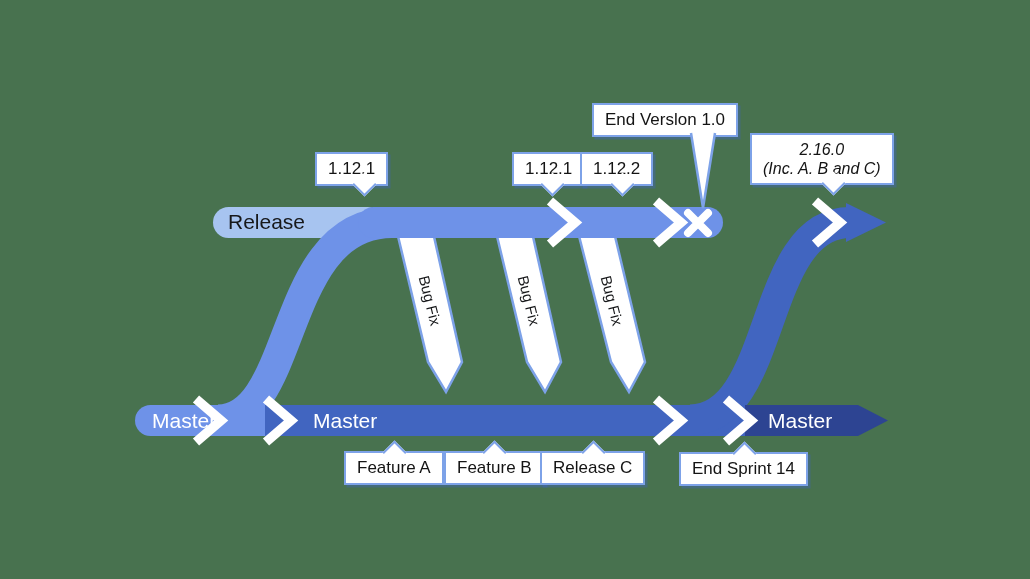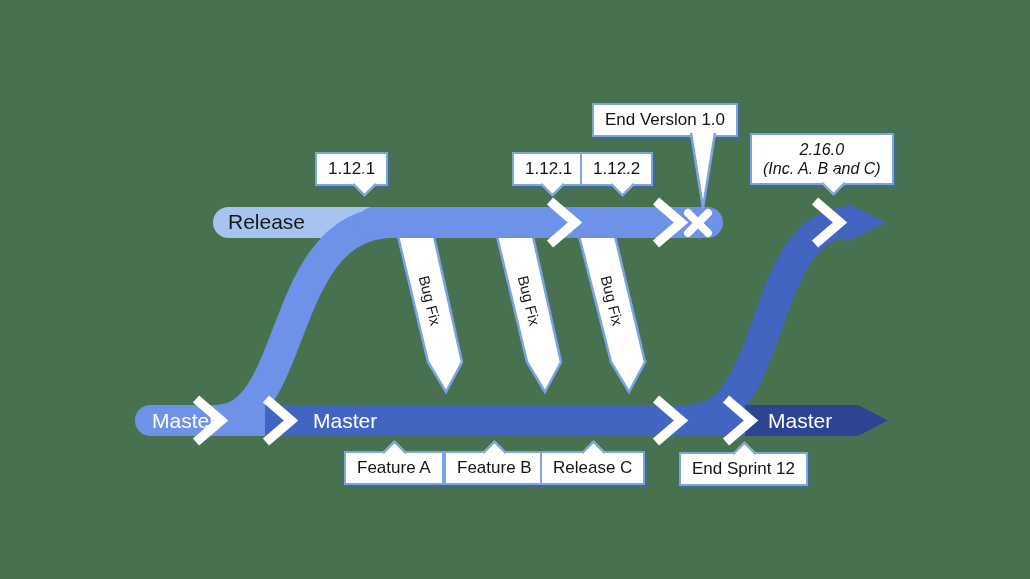--- a/index.html
+++ b/index.html
@@ -119,17 +119,17 @@
   </div>
   <div class="callout" style="left:444px; top:451px;">
     <span>Feature B</span>
     <span class="ptr up"></span>
   </div>
   <div class="callout" style="left:540px; top:451px;">
     <span>Release C</span>
     <span class="ptr up"></span>
   </div>
   <div class="callout" style="left:679px; top:452px;">
-    <span>End Sprint 12</span>
+    <span>End Sprint 14</span>
     <span class="ptr up"></span>
   </div>
 
 </div>
 
 </body></html>

